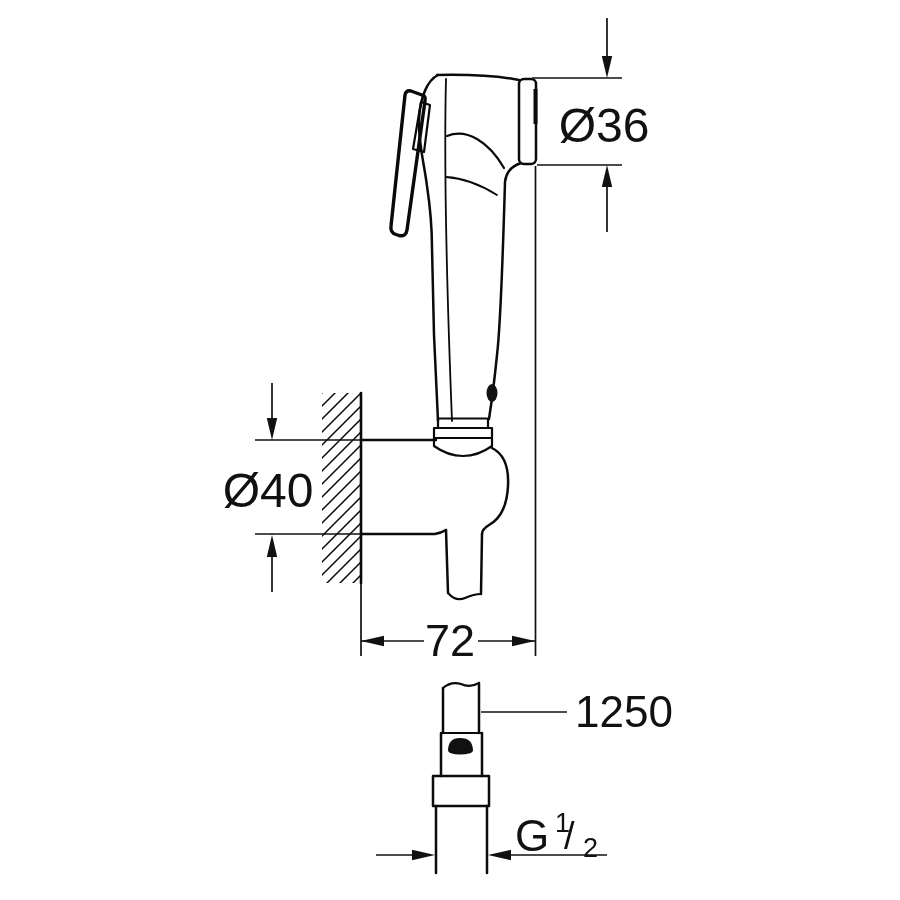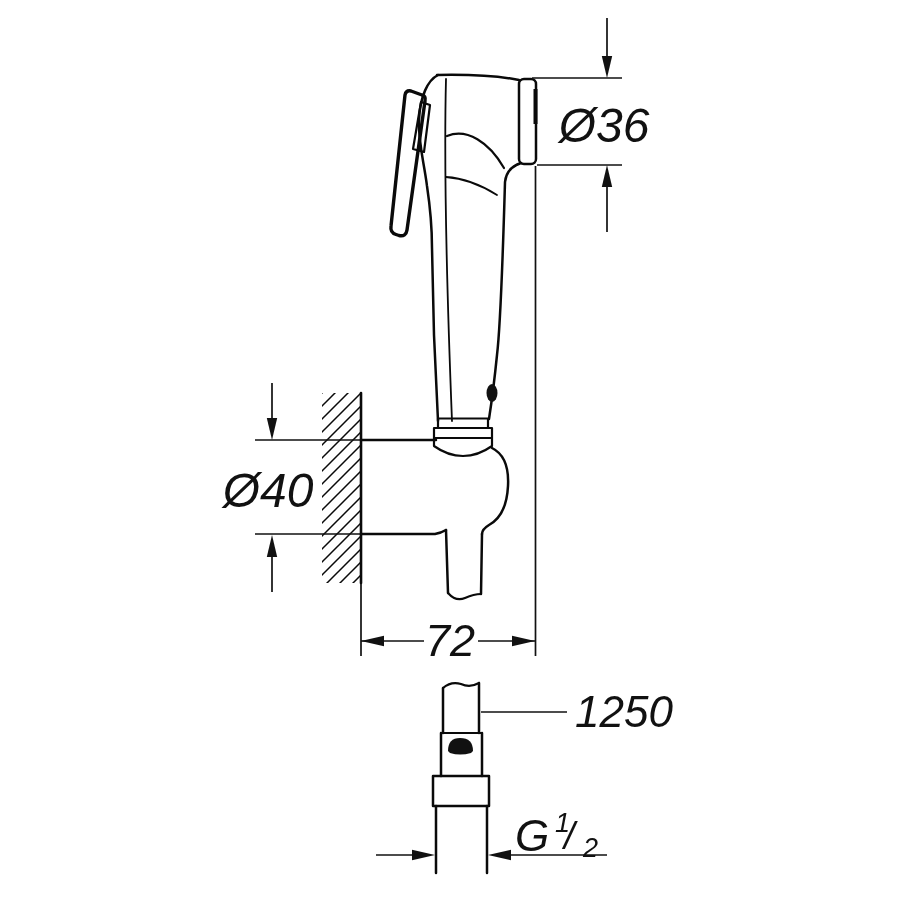--- a/index.html
+++ b/index.html
@@ -7,21 +7,20 @@
     padding: 0;
     background: #ffffff;
   }
   .canvas {
     position: relative;
     width: 737px;
     height: 900px;
     background: #ffffff;
     overflow: hidden;
     font-family: "Liberation Sans", sans-serif;
-    font-style: italic;
   }
   svg { display: block; }
   text {
     font-family: "Liberation Sans", sans-serif;
     fill: #111111;
   }
   .dim-text   { font-size: 48px; }
   .dim-text-m { font-size: 45px; }
   .dim-text-s { font-size: 44px; }
   .thread-g   { font-size: 44px; }

